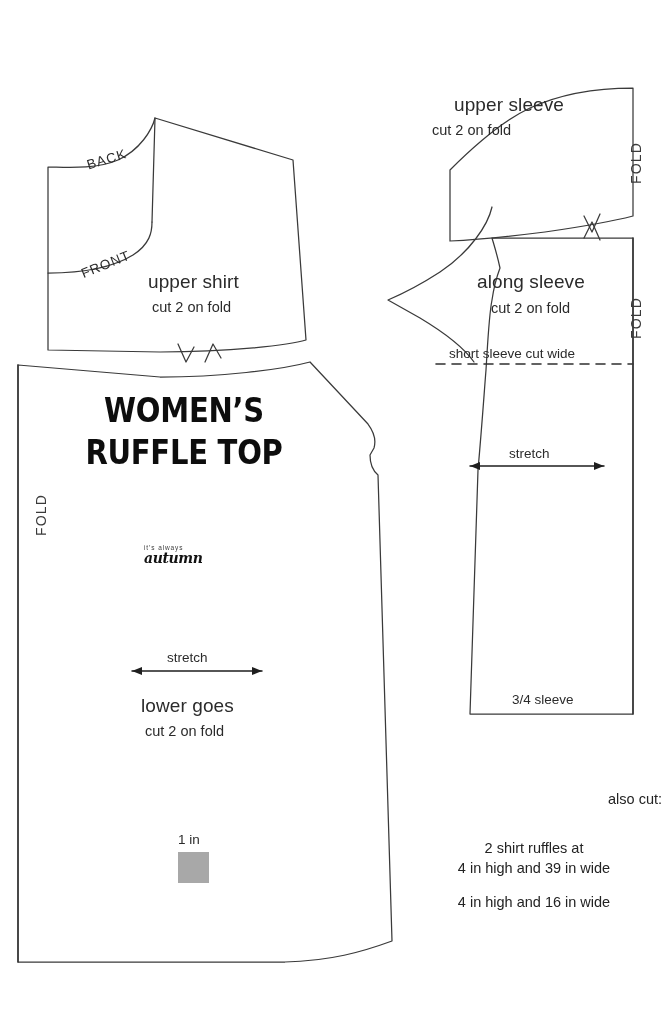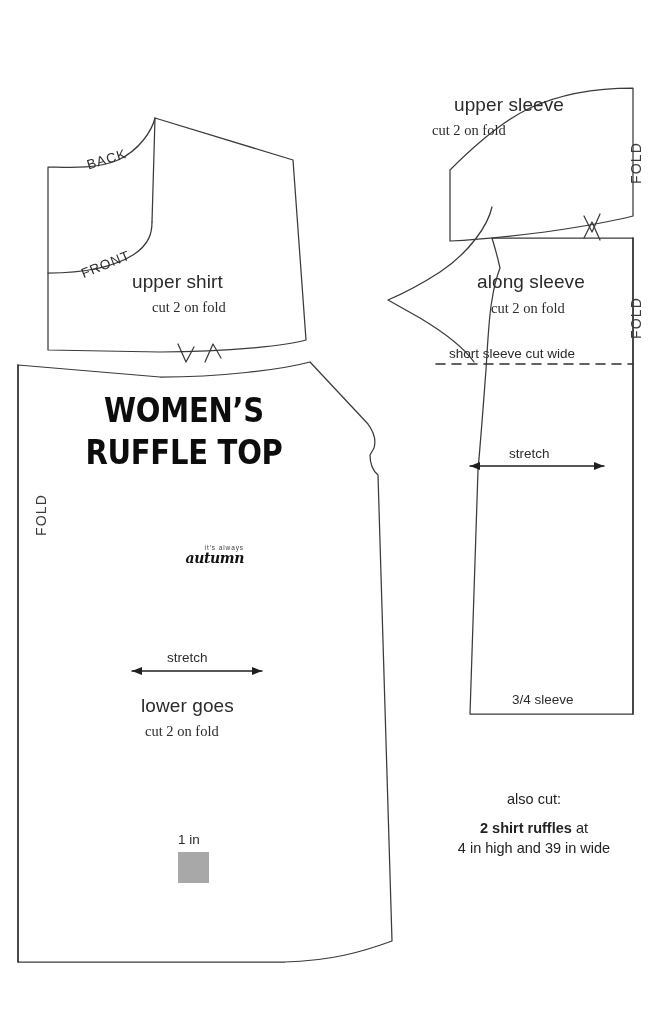--- a/index.html
+++ b/index.html
@@ -7,47 +7,47 @@
   body{
     width:662px;height:1024px;position:relative;overflow:hidden;
     font-family:"Liberation Sans","DejaVu Sans",sans-serif;
     color:#222222;
   }
   #sheet{position:absolute;left:0;top:0;width:662px;height:1024px;}
   svg.pattern{position:absolute;left:0;top:0;width:662px;height:1024px;}
 
   .lbl{position:absolute;white-space:nowrap;color:#2b2b2b;}
   .piece-name{font-size:19px;letter-spacing:.1px;}
-  .piece-sub{font-size:14.5px;font-family:Liberation Serif, serif;}
+  .piece-sub{font-size:14.5px;}
   .small{font-size:13.5px;}
   .fold{font-size:14px;letter-spacing:1.2px;color:#3a3a3a;}
 
   .title{
     position:absolute;text-align:center;
     font-family:"DejaVu Sans","Liberation Sans",sans-serif;
     font-weight:700;color:#0d0d0d;
     font-size:33px;line-height:1.28;
     letter-spacing:-0.3px;
     transform:scaleX(0.88);transform-origin:50% 50%;
   }
 
-  .logo{position:absolute;text-align:right;line-height:1;}
+  .logo{position:absolute;text-align:left;line-height:1;}
   .logo .l1{font-size:6.5px;letter-spacing:.9px;color:#3c3c3c;}
   .logo .l2{
     font-family:"DejaVu Serif","Liberation Serif",serif;
     font-style:italic;font-weight:700;font-size:14px;color:#121212;
     letter-spacing:-0.4px;margin-top:-1px;
   }
 
   .swatch{position:absolute;background:#a8a8a8;}
 
   .alsocut{position:absolute;text-align:center;font-size:14.5px;line-height:1.42;color:#232323;}
-  .alsocut .hdr{margin-bottom:8px;}
+  .alsocut .hdr{margin-bottom:28px;text-align:right;}
   .alsocut .grp{margin-bottom:13px;}
-  .alsocut b{font-weight:700;}
+  .alsocut b{font-weight:400;}
 
   .rot90{transform:rotate(90deg);transform-origin:0 0;}
   .rotn90{transform:rotate(-90deg);transform-origin:0 0;}
 </style>
 </head>
 <body>
 
 <div id="sheet">
 
   <svg class="pattern" viewBox="0 0 662 1024">
@@ -130,21 +130,21 @@
 
       <g>
         <line x1="132" y1="671" x2="262" y2="671" stroke="#1f1f1f" stroke-width="1.5"></line>
         <path d="M 132,671 L 142,667 L 142,675 Z" fill="#1f1f1f" stroke="none"></path>
         <path d="M 262,671 L 252,667 L 252,675 Z" fill="#1f1f1f" stroke="none"></path>
       </g>
 
     </g>
   </svg>
 
-  <div class="lbl piece-name" style="left:132px;top:271px;">upper shirt</div>
+  <div class="lbl piece-name" style="left:148px;top:271px;">upper shirt</div>
   <div class="lbl piece-sub" style="left:152px;top:299px;">cut 2 on fold</div>
   <div class="lbl small" style="left:85px;top:158px;transform:rotate(-17deg);transform-origin:0 0;letter-spacing:1px;">BACK</div>
   <div class="lbl small" style="left:79px;top:267px;transform:rotate(-22deg);transform-origin:0 0;letter-spacing:1px;">FRONT</div>
 
   <div class="lbl piece-name" style="left:414px;top:94px;margin-left:40px;">upper sleeve</div>
   <div class="lbl piece-sub" style="left:432px;top:122px;">cut 2 on fold</div>
   <div class="lbl fold rotn90" style="left:628px;top:184px;">FOLD</div>
 
   <div class="lbl piece-name" style="left:477px;top:271px;">along sleeve</div>
   <div class="lbl piece-sub" style="left:491px;top:300px;">cut 2 on fold</div>
@@ -173,17 +173,18 @@
 
   <div class="alsocut" style="left:406px;top:789px;width:256px;">
     <div class="hdr">also cut:</div>
 
     <div class="grp">
       <div><b>2 shirt ruffles</b><span> at</span></div>
       <div>4 in high and 39 in wide</div>
     </div>
 
     <div class="grp">
+      <div>4 in high and 16 in wide</div>
     </div>
 
   </div>
 
 </div>
 
 </body></html>

